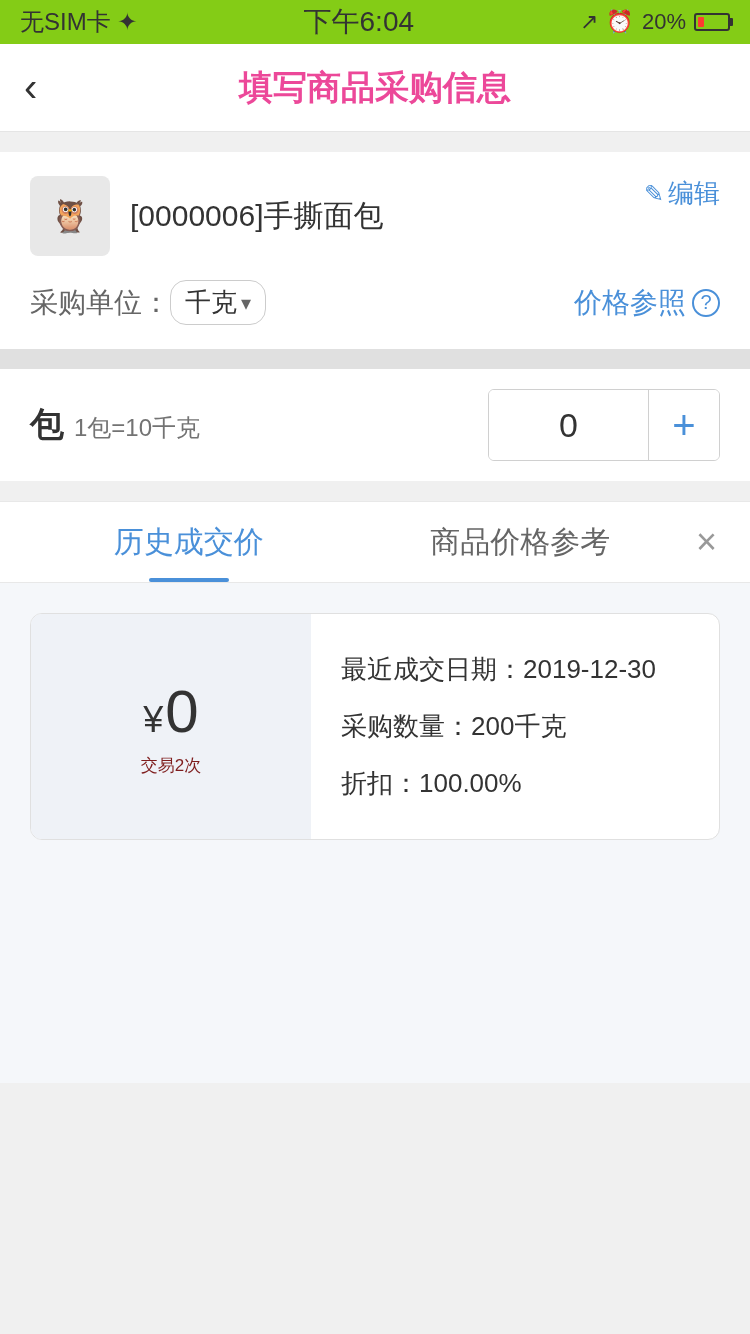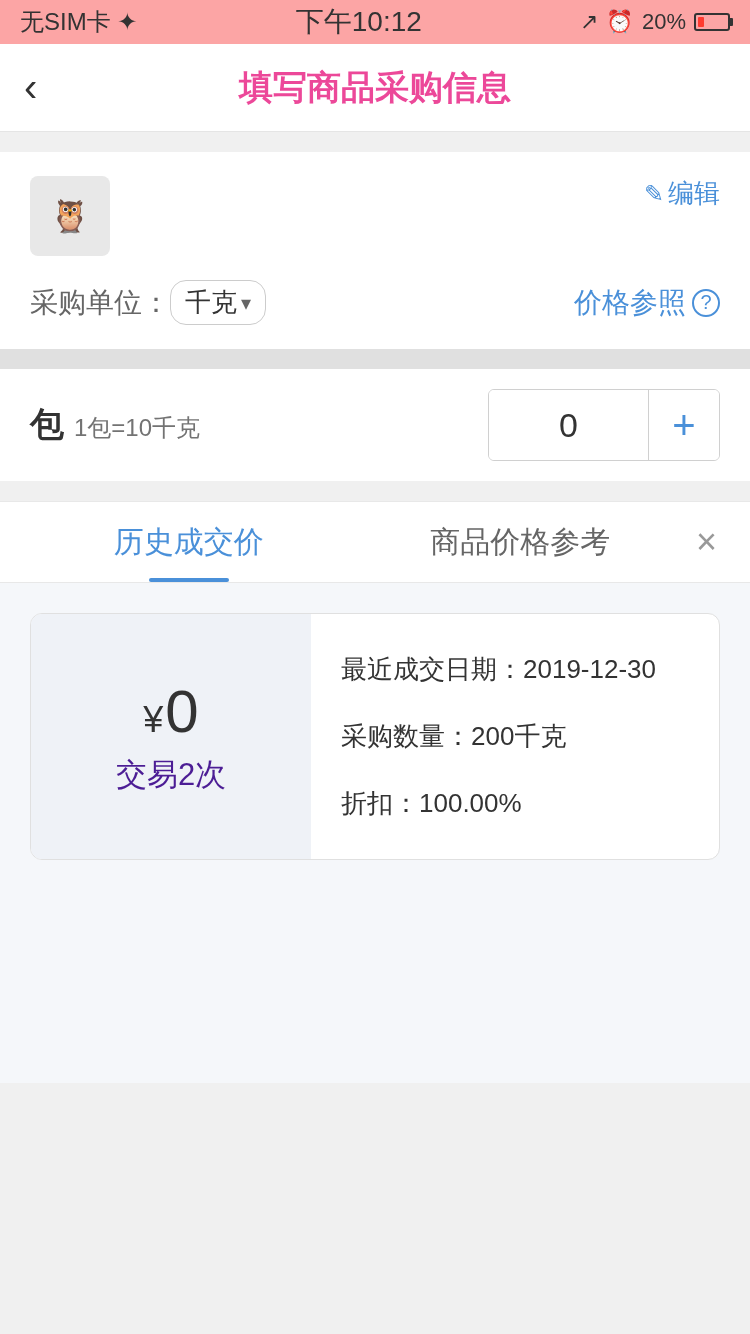--- a/index.html
+++ b/index.html
@@ -10,21 +10,21 @@
       min-height: 1334px;
       font-family: -apple-system, "PingFang SC", "Helvetica Neue", Arial, sans-serif;
       background: #f0f0f0;
       color: #333;
     }
 
     
     .status-bar {
       width: 750px;
       height: 44px;
-      background: #fca5a5;
+      background: #84cc16;
       display: flex;
       align-items: center;
       justify-content: space-between;
       padding: 0 20px;
       font-size: 26px;
       gap: 48px;
     }
     .status-left {
       display: flex;
       align-items: center;
@@ -335,46 +335,46 @@
       font-size: 60px;
       font-weight: 300;
       color: #333;
     }
     .price-currency {
       font-size: 36px;
       font-weight: 400;
       margin-right: 2px;
     }
     .price-transactions {
-      font-size: 31px;
-      color: #4c1d95;
+      font-size: 17px;
+      color: #7f1d1d;
       margin-top: 8px;
     }
     .price-right-panel {
       flex: 1;
       padding: 36px 30px;
       display: flex;
       flex-direction: column;
-      gap: 28px;
+      gap: 18px;
     }
     .detail-line {
       font-size: 26px;
       color: #333;
       line-height: 1.5;
     }
   </style>
 </head>
 <body>
 
 <div class="status-bar">
   <div class="status-left">
     <span>无SIM卡 ✦</span>
   </div>
   <div class="status-center">
-    <span>下午10:12</span>
+    <span>下午6:04</span>
   </div>
   <div class="status-right">
     <span>↗</span>
     <span>⏰</span>
     <span>20%</span>
     <span class="battery-icon">
       <span class="battery-body">
         <span class="battery-fill"></span>
       </span>
     </span>
@@ -386,20 +386,25 @@
     <span>‹</span>
   </div>
   <div class="nav-title">填写商品采购信息</div>
 </div>
 
 <div class="product-card">
   <div class="product-header">
     <div class="product-left">
       <div class="product-thumbnail">
         <span class="owl-icon">🦉</span>
+      </div>
+      <div class="product-info">
+        <span class="product-name">
+          <span>[0000006]</span><span>手撕面包</span>
+        </span>
       </div>
     </div>
     <div class="edit-btn">
       <span class="edit-icon">✎</span>
       <span>编辑</span>
     </div>
   </div>
   <div class="product-footer">
     <div class="unit-label">
       <span>采购单位：</span>

